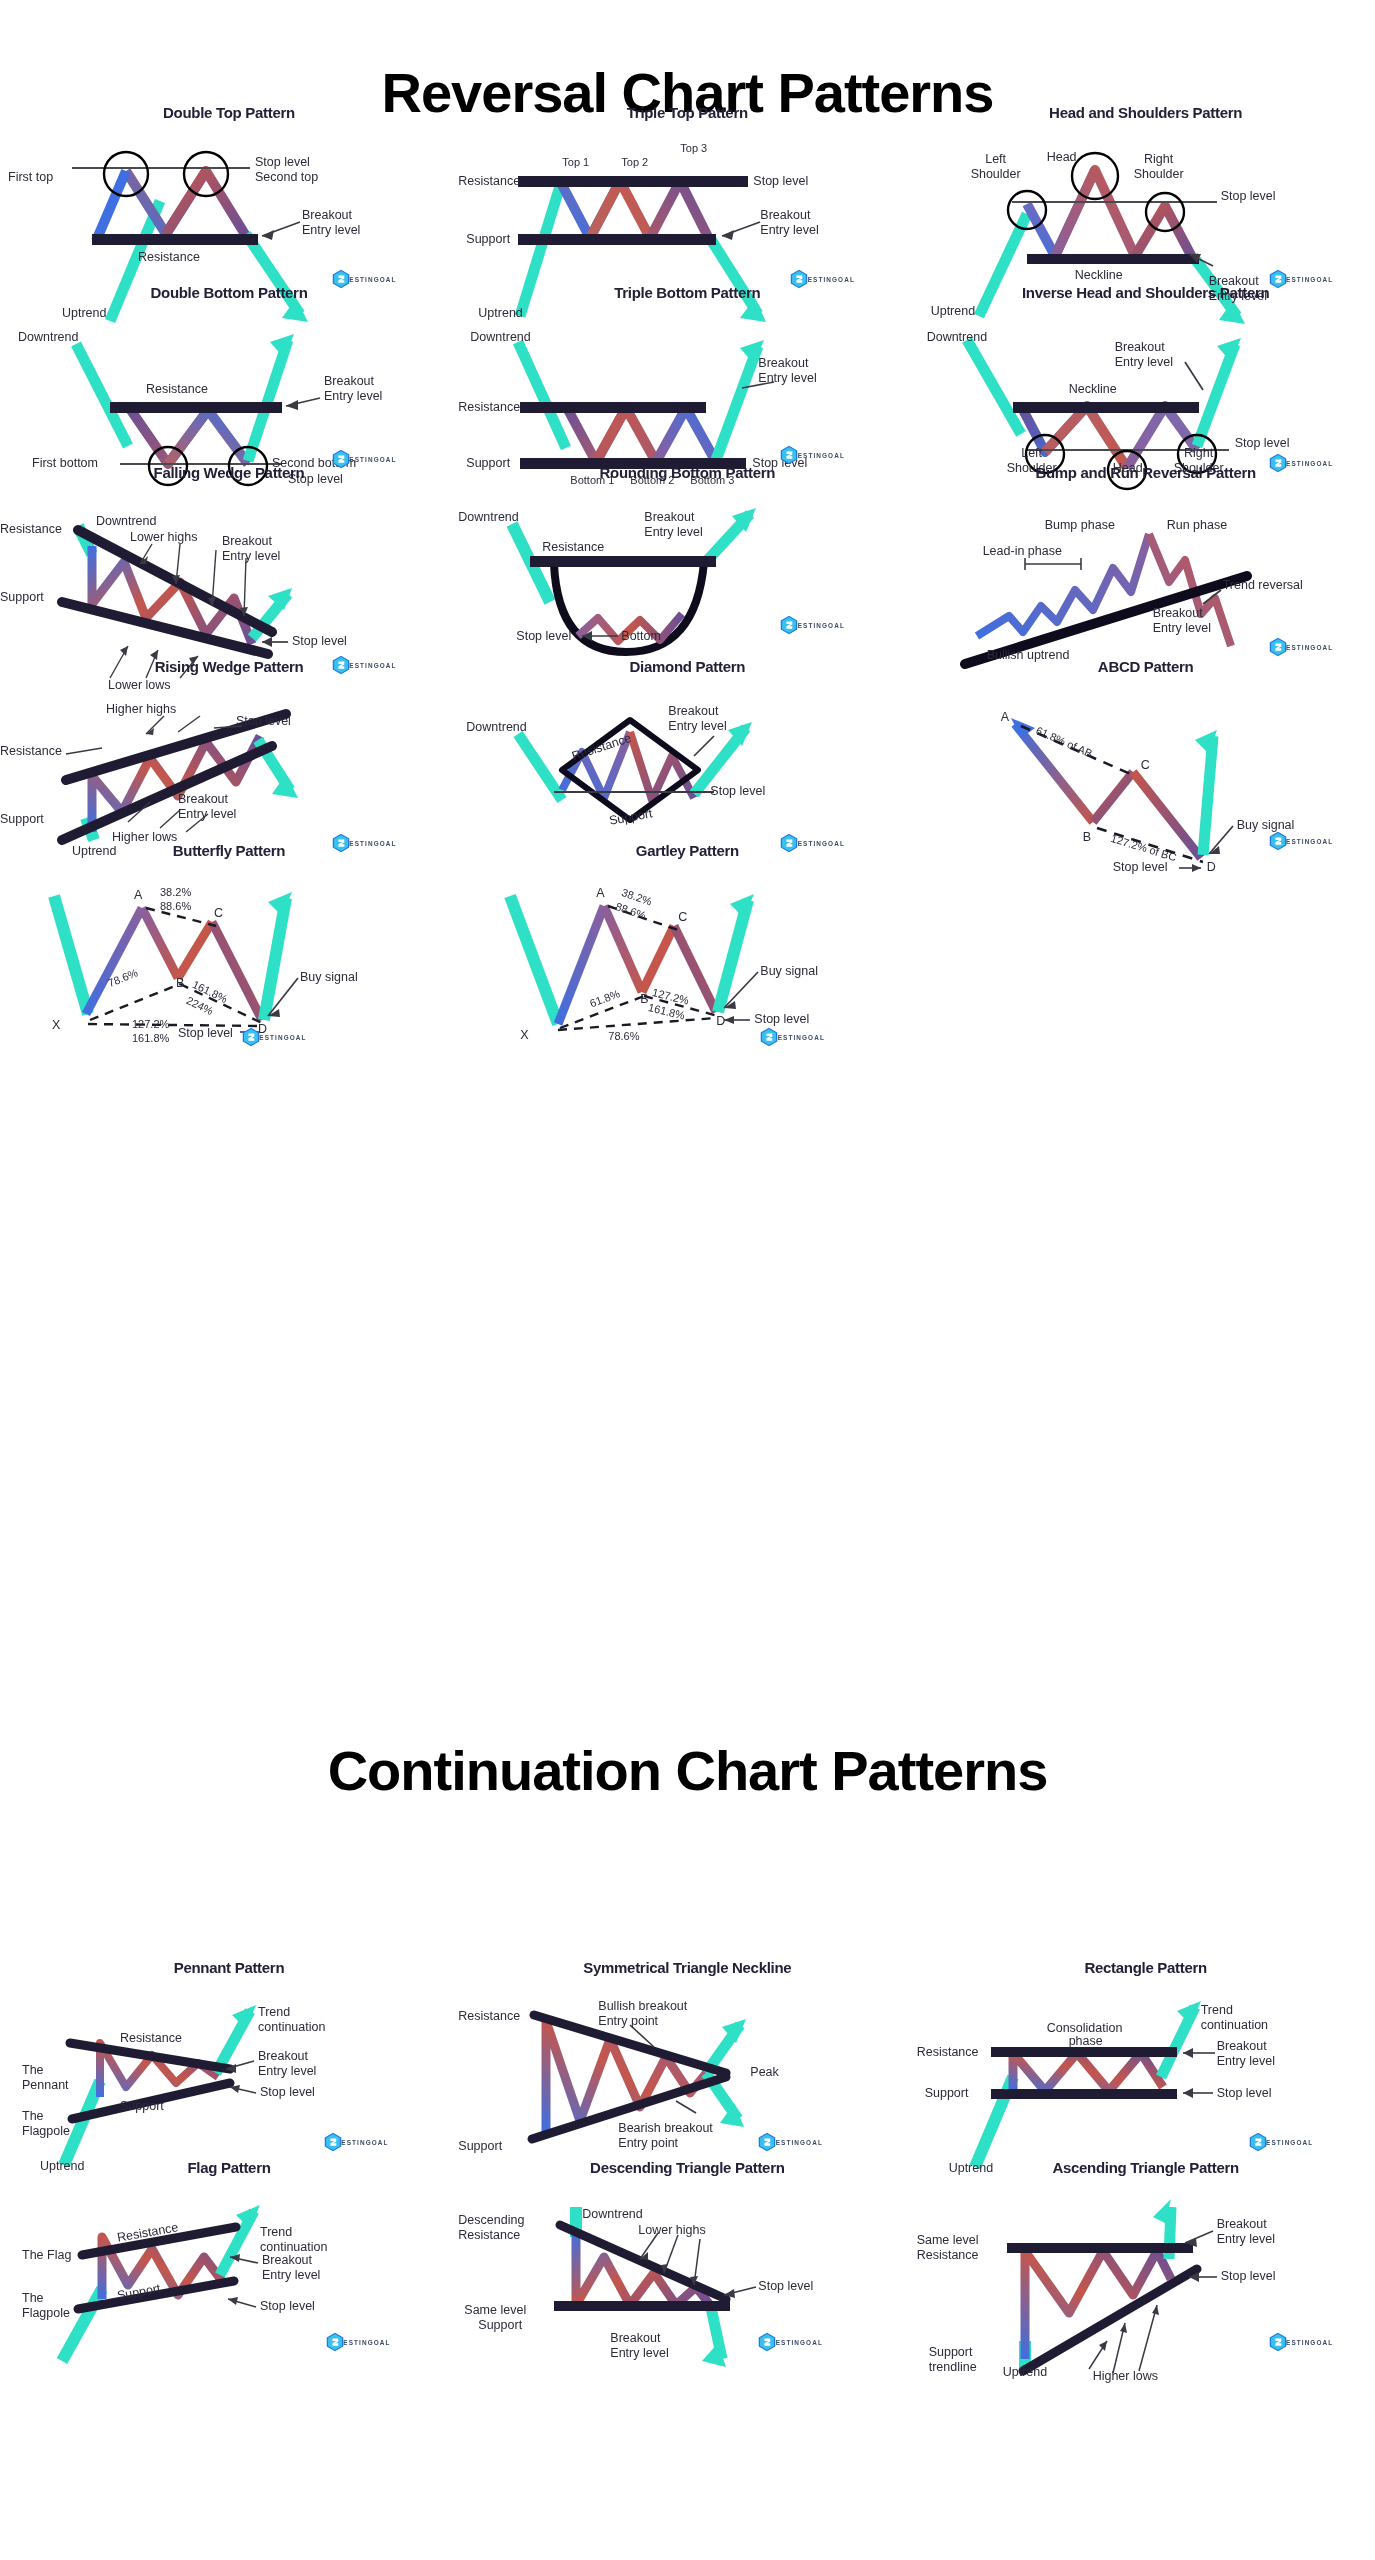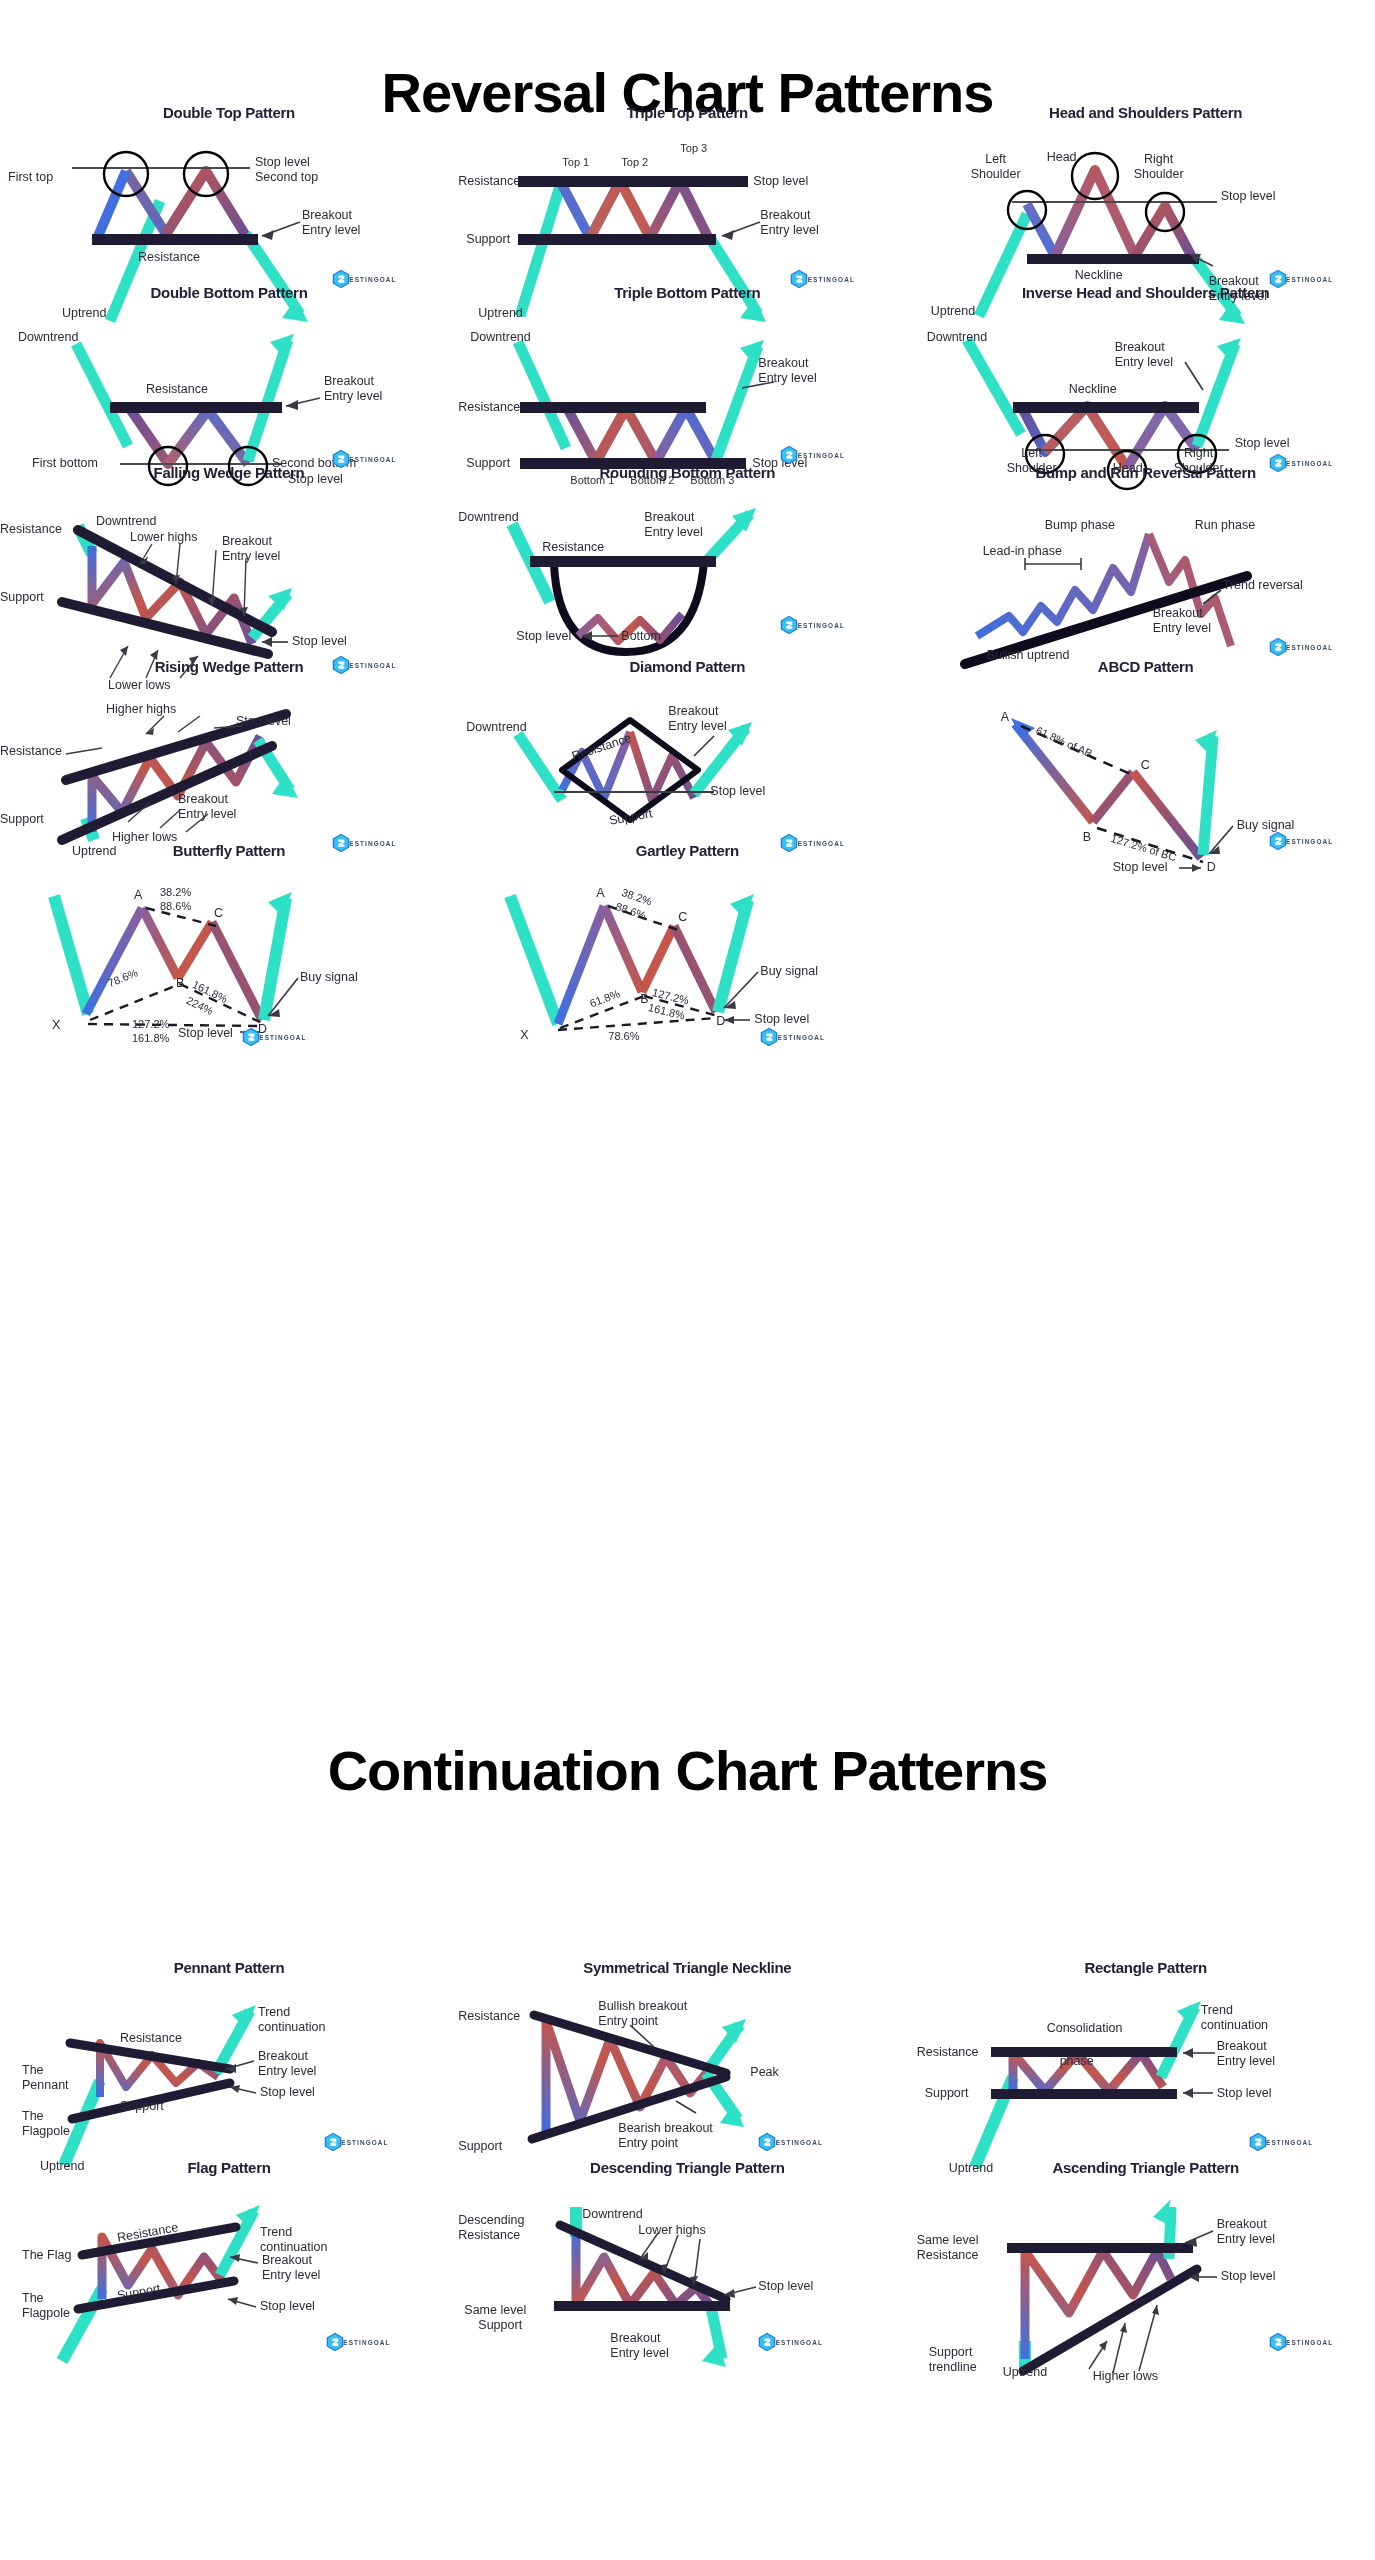--- a/index.html
+++ b/index.html
@@ -475,21 +475,21 @@
         </defs>
         <path d="M60 150 L92 130 L106 146 L124 120 L140 136 L158 104 L176 124 L196 82 L214 106 L232 48" stroke="url(#g-bu1)" stroke-width="8" fill="none" stroke-linejoin="round"></path>
         <path d="M232 48 L252 96 L268 74 L284 128 L298 112 L314 160" stroke="url(#g-bu2)" stroke-width="8" fill="none" stroke-linejoin="round"></path>
         <line x1="48" y1="178" x2="330" y2="90" stroke="#0e0b1c" stroke-width="10" stroke-linecap="round"></line>
         <line x1="108" y1="72" x2="108" y2="84" stroke="#3a3a44" stroke-width="1.6"></line>
         <line x1="108" y1="78" x2="164" y2="78" stroke="#3a3a44" stroke-width="1.6"></line>
         <line x1="164" y1="72" x2="164" y2="84" stroke="#3a3a44" stroke-width="1.6"></line>
         <path d="M286 118 L304 104" stroke="#3a3a44" stroke-width="1.7" fill="none"></path>
       </svg>
       <span class="lbl" style="left:128px; top:32px;">Bump phase</span>
-      <span class="lbl" style="left:250px; top:32px;margin-left:28px;">Run phase</span>
+      <span class="lbl" style="left:250px; top:32px;">Run phase</span>
       <span class="lbl" style="left:66px; top:58px;">Lead-in phase</span>
       <span class="lbl" style="left:306px; top:92px;">Trend reversal</span>
       <span class="lbl" style="left:236px; top:120px;">Breakout</span>
       <span class="lbl" style="left:236px; top:135px;">Entry level</span>
       <span class="lbl" style="left:70px; top:162px;">Bullish uptrend</span>
       <div class="wm" style="left:350px; top:150px;">
         <svg class="hex" width="22" height="22" viewBox="0 0 24 24">
           <path d="M12 2 L21 7 L21 17 L12 22 L3 17 L3 7 Z" fill="#1f7ae0"></path>
           <path d="M12 3.4 L19.6 7.7 L19.6 16.3 L12 20.6 L4.4 16.3 L4.4 7.7 Z" fill="#39c0ee"></path>
           <path d="M15.6 8.2 L9.2 8.2 L9.2 11 L13.4 11 L9.2 13.4 L9.2 16 L15.6 16 L15.6 13.4 L12.4 13.4 L15.6 11.4 Z" fill="#fff"></path>
@@ -861,21 +861,21 @@
         <rect x="74" y="66" width="186" height="10" fill="#1f1b32"></rect>
         <rect x="74" y="108" width="186" height="10" fill="#1f1b32"></rect>
         <path d="M298 72 L266 72" stroke="#3a3a44" stroke-width="1.6" fill="none"></path>
         <path d="M266 72 L276 67 L276 77 Z" fill="#3a3a44"></path>
         <path d="M296 112 L266 112" stroke="#3a3a44" stroke-width="1.6" fill="none"></path>
         <path d="M266 112 L276 107 L276 117 Z" fill="#3a3a44"></path>
       </svg>
       <span class="lbl" style="left:284px; top:22px;">Trend</span>
       <span class="lbl" style="left:284px; top:37px;">continuation</span>
       <span class="lbl" style="left:130px; top:40px;">Consolidation</span>
-      <span class="lbl" style="left:143px; top:53px;margin-top:20px;">phase</span>
+      <span class="lbl" style="left:152px; top:53px;">phase</span>
       <span class="lbl" style="left:0px; top:64px;">Resistance</span>
       <span class="lbl" style="left:300px; top:58px;">Breakout</span>
       <span class="lbl" style="left:300px; top:73px;">Entry level</span>
       <span class="lbl" style="left:8px; top:105px;">Support</span>
       <span class="lbl" style="left:300px; top:105px;">Stop level</span>
       <span class="lbl" style="left:32px; top:180px;">Uptrend</span>
       <div class="wm" style="left:330px; top:150px;">
         <svg class="hex" width="22" height="22" viewBox="0 0 24 24">
           <path d="M12 2 L21 7 L21 17 L12 22 L3 17 L3 7 Z" fill="#1f7ae0"></path>
           <path d="M12 3.4 L19.6 7.7 L19.6 16.3 L12 20.6 L4.4 16.3 L4.4 7.7 Z" fill="#39c0ee"></path>

